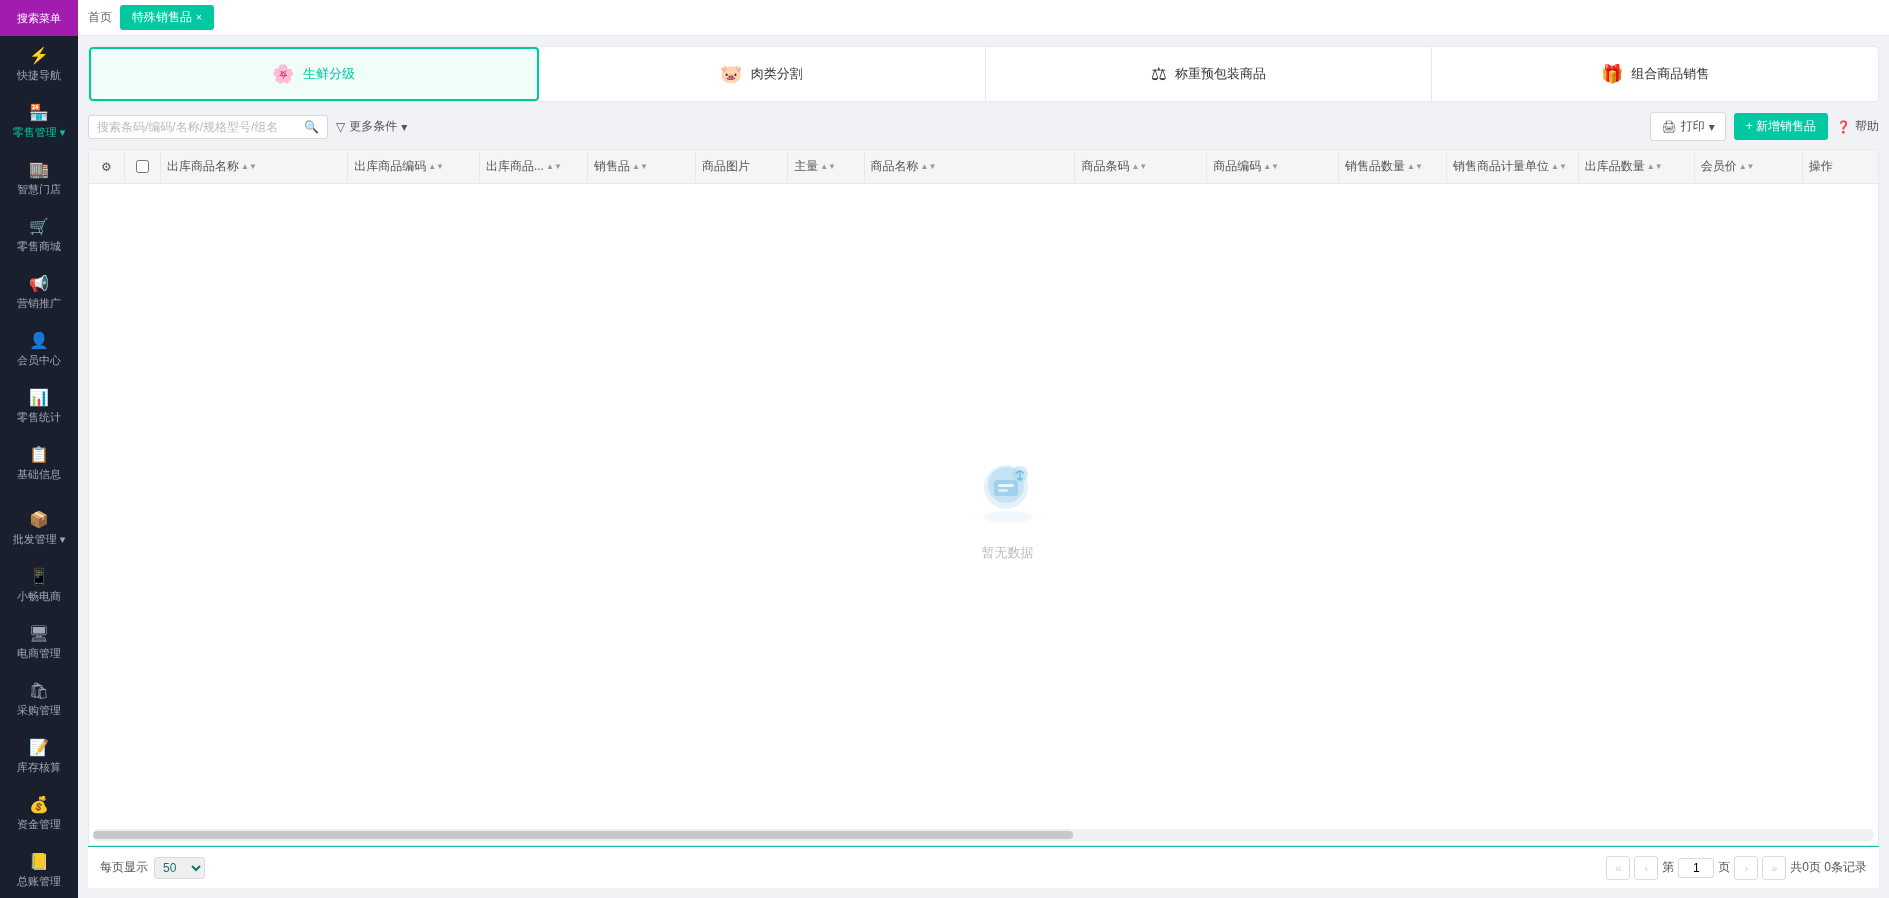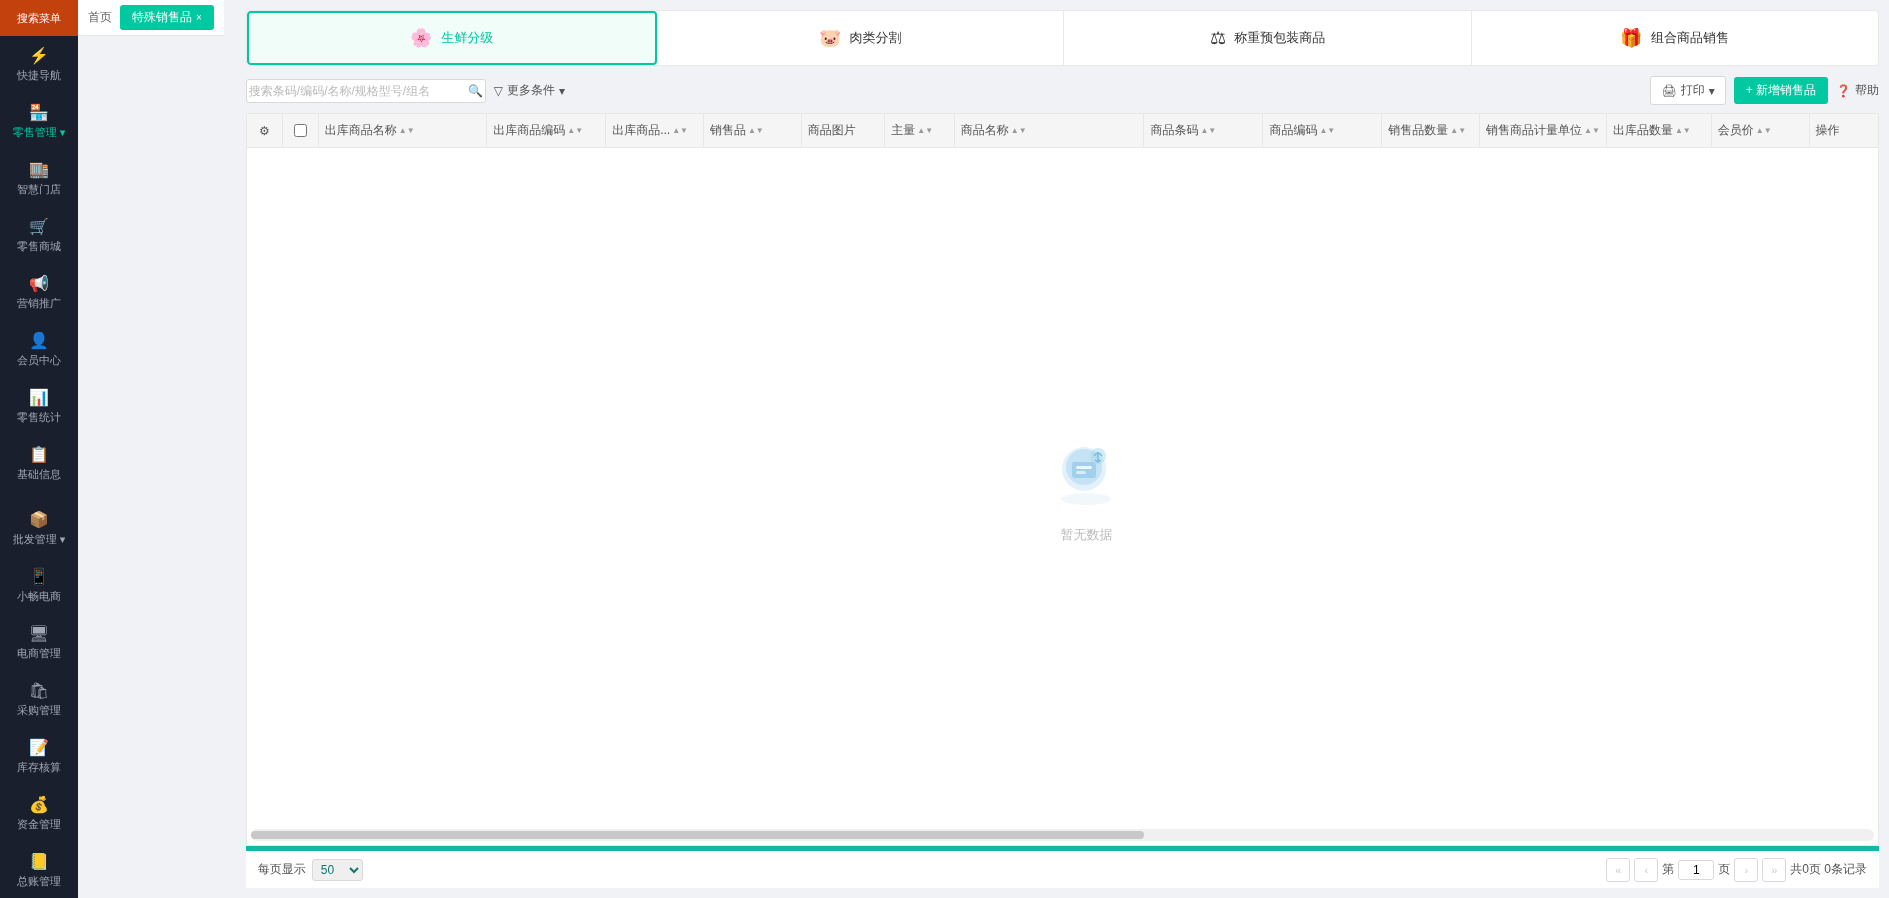--- a/index.html
+++ b/index.html
@@ -13,21 +13,21 @@
       display: flex;
       flex-direction: column;
       flex-shrink: 0;
       height: 100%;
       overflow-y: auto;
       overflow-x: hidden;
     }
     .sidebar::-webkit-scrollbar { width: 0; }
     .sidebar-logo {
       height: 36px;
-      background: #c2410c;
+      background: #a21caf;
       display: flex;
       align-items: center;
       justify-content: center;
       color: #fff;
       font-size: 11px;
       flex-shrink: 0;
     }
     .sidebar-item {
       padding: 10px 0;
       text-align: center;
@@ -47,23 +47,22 @@
       align-items: center;
       justify-content: space-between;
       gap: 3px;
     }
     .sidebar-divider { height: 1px; background: #2a3040; margin: 4px 8px; }
 
     
     .main {
       flex: 1;
       display: flex;
-      flex-direction: row;
+      flex-direction: column;
       overflow: hidden;
-      gap: 12px;
     }
 
     
     .topbar {
       height: 36px;
       background: #fff;
       display: flex;
       align-items: center;
       padding: 0 10px;
       gap: 8px;
@@ -137,21 +136,21 @@
       justify-content: space-between;
       margin-bottom: 8px;
       flex-shrink: 0;
     }
     .toolbar-left { display: flex; align-items: center; gap: 8px; }
     .search-box {
       display: flex;
       align-items: center;
       border: 1px solid #d9d9d9;
       border-radius: 3px;
-      padding: 4px 2px;
+      padding: 4px 8px;
       background: #fff;
       gap: 4px;
       width: 240px;
     }
     .search-box input {
       border: none;
       outline: none;
       font-size: 12px;
       width: 100%;
       color: #333;
@@ -257,21 +256,21 @@
     .empty-icon {
       width: 80px;
       height: 80px;
     }
     .empty-text { font-size: 13px; color: #bbb; }
 
     
     .pagination-bar {
       height: 42px;
       background: #fff;
-      border-top: 5px solid #14b8a6;
+      border-top: 1px solid #14b8a6;
       display: flex;
       align-items: center;
       justify-content: space-between;
       padding: 0 12px;
       flex-shrink: 0;
       font-size: 12px;
       color: #555;
     }
     .pagination-left { display: flex; align-items: center; gap: 6px; }
     .page-size-select {

